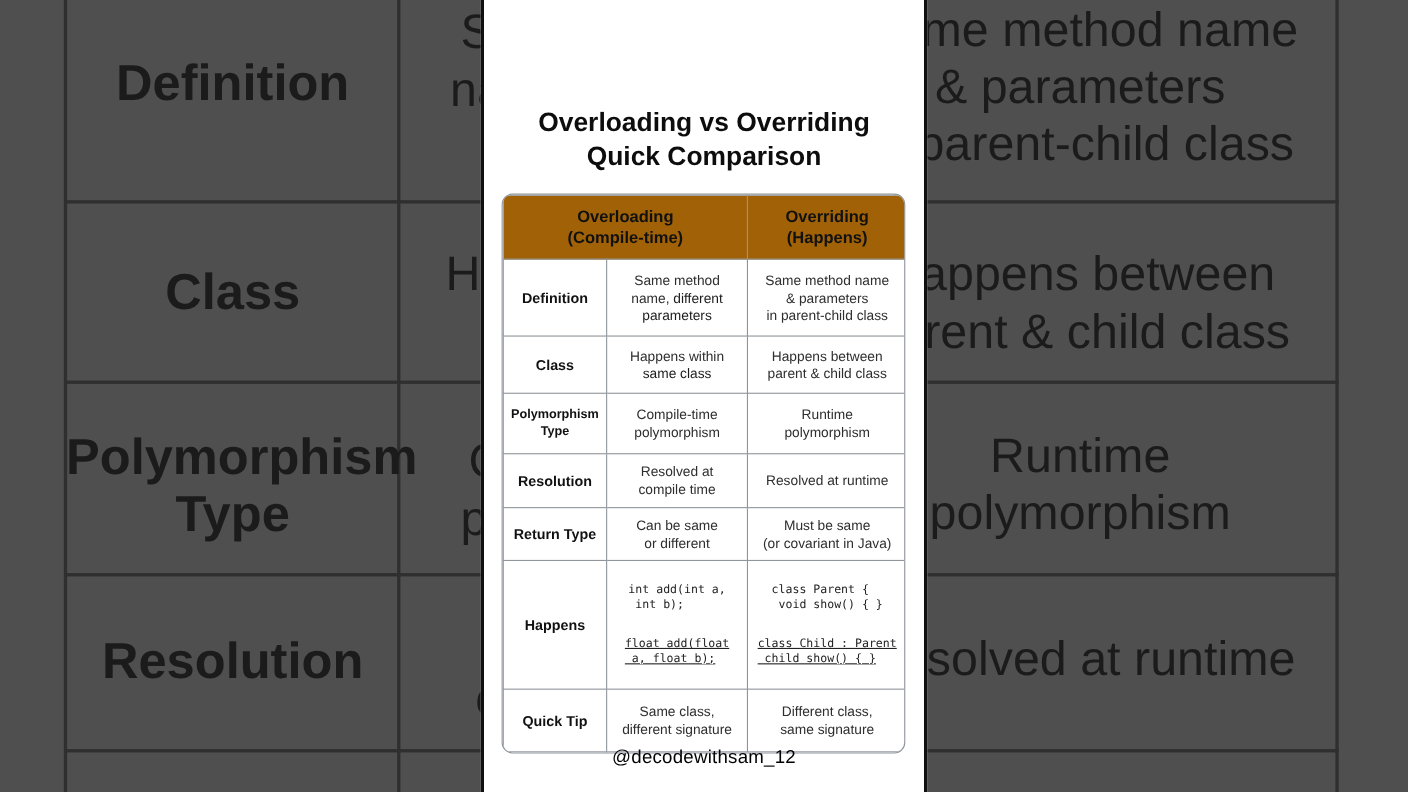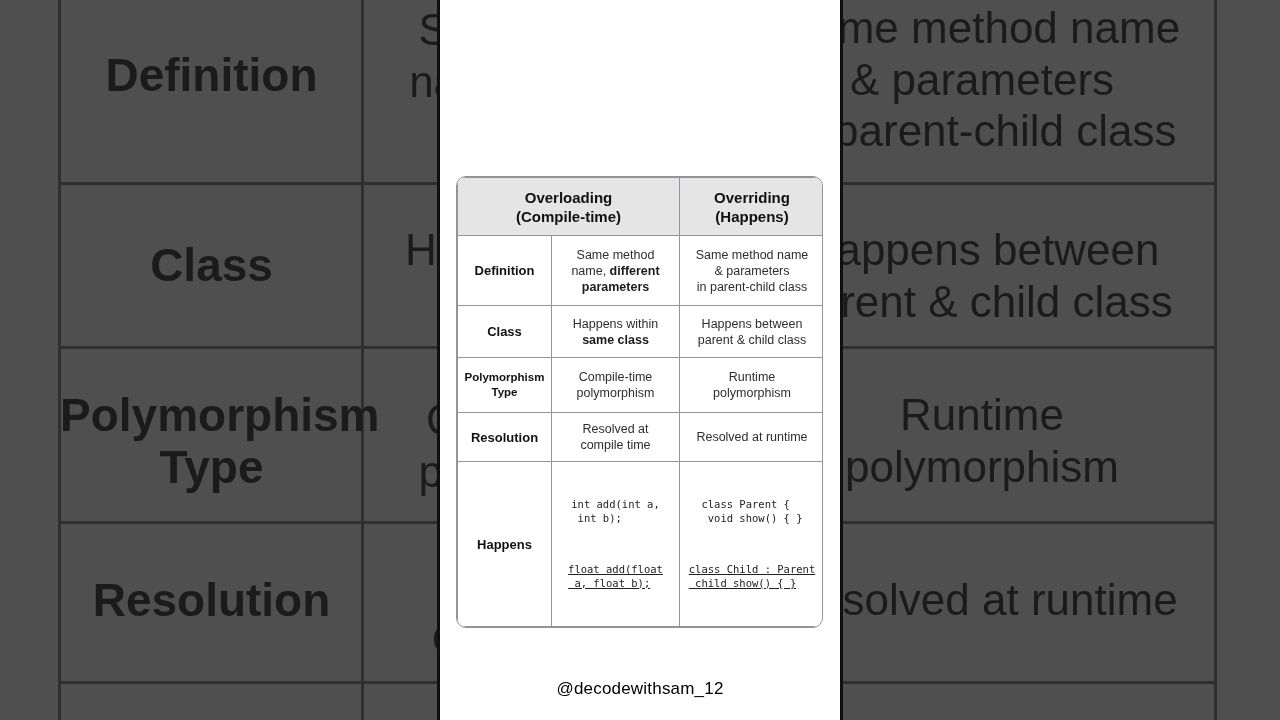--- a/index.html
+++ b/index.html
@@ -39,39 +39,39 @@
     color:#0d0d0d; white-space:pre-line;
   }
   .tbl-wrap {
     position:absolute; top:176px; left:16px; width:367px;
     border:1.5px solid #8f959b; border-radius:10px; overflow:hidden;
     background:#fff;
   }
   table { border-collapse:collapse; table-layout:fixed; width:100%; }
   td { border:1px solid #8f959b; vertical-align:middle; text-align:center; padding:2px 3px; }
   tr.hdr td {
-    background:#e5e5e5; font-size:15px; font-weight:700; line-height:19px;
+    background:#a16207; font-size:15px; font-weight:700; line-height:19px;
     color:#111; white-space:pre-line; height:58px;margin-left:24px;
   }
   td.lbl { font-size:13px; font-weight:700; color:#111; white-space:pre-line; line-height:15px; }
   td.lbl.small { font-size:11.5px; }
   td.cell { font-size:12.5px; color:#2e2e2e; line-height:16px; white-space:pre-line; }
-  td.cell .b { font-weight:700; color:#1c1c1c; }
+  td.cell .b { font-weight:400; color:#1c1c1c; }
   tr.r0 td { height:70px; }
   tr.r1 td { height:52px; }
   tr.r2 td { height:55px; }
   tr.r3 td { height:49px; }
   tr.r4 td { height:48px; }
   tr.r5 td { height:85px; }
   tr.r6 td { height:57px; }
   td.code-cell { padding:4px 2px; }
   pre.code {
     font-family:"DejaVu Sans Mono","Liberation Mono",monospace;
     font-size:10.5px; line-height:13.5px; color:#222;
-    white-space:pre; text-align:left; display:table; margin:16px auto;
+    white-space:pre; text-align:left; display:table; margin:0 auto;
   }
   pre.code + pre.code { margin-top:6px;text-decoration:underline; }
   .footer {
     position:absolute; top:679px; left:0; right:0;
     text-align:center; font-size:17px; color:#000000; letter-spacing:0.2px;
   }
 </style>
 </head>
 <body>
 
@@ -105,20 +105,22 @@
   <div class="bg-line3" style="top:105px">in parent-child class</div>
   <div class="bg-line3" style="top:224px">Happens between</div>
   <div class="bg-line3" style="top:276px">parent &amp; child class</div>
   <div class="bg-line3" style="top:389px">Runtime</div>
   <div class="bg-line3" style="top:441px">polymorphism</div>
   <div class="bg-line3" style="top:574px">Resolved at runtime</div>
 </div>
 
 <div class="card">
 
+  <div class="title">Overloading vs Overriding
+Quick Comparison</div>
 
   <div class="tbl-wrap">
     <table>
       <colgroup>
           <col style="width:94px">
           <col style="width:128px">
           <col style="width:145px">
         </colgroup>
       <tbody>
           <tr class="hdr">
@@ -155,35 +157,49 @@
 polymorphism</td>
       </tr>
 
       <tr class="r3">
         <td class="lbl">Resolution</td>
         <td class="cell">Resolved at
 compile time</td>
         <td class="cell">Resolved at runtime</td>
       </tr>
 
+      <tr class="r4">
+        <td class="lbl">Return Type</td>
+        <td class="cell">Can be same
+or different</td>
+        <td class="cell">Must be same
+(or covariant in Java)</td>
+      </tr>
 
       <tr class="r5">
         <td class="lbl">Happens</td>
         <td class="cell code-cell">
           <pre class="code">int add(int a,
  int b);</pre>
           <pre class="code">float add(float
  a, float b);</pre>
         </td>
         <td class="cell code-cell">
           <pre class="code">class Parent {
  void show() { }</pre>
           <pre class="code">class Child : Parent
  child show() { }</pre>
         </td>
       </tr>
 
+      <tr class="r6">
+        <td class="lbl">Quick Tip</td>
+        <td class="cell">Same class,
+different signature</td>
+        <td class="cell">Different class,
+same signature</td>
+      </tr>
     </tbody>
       </table>
   </div>
 
   <div class="footer">@decodewithsam_12</div>
 </div>
 
 </body></html>

